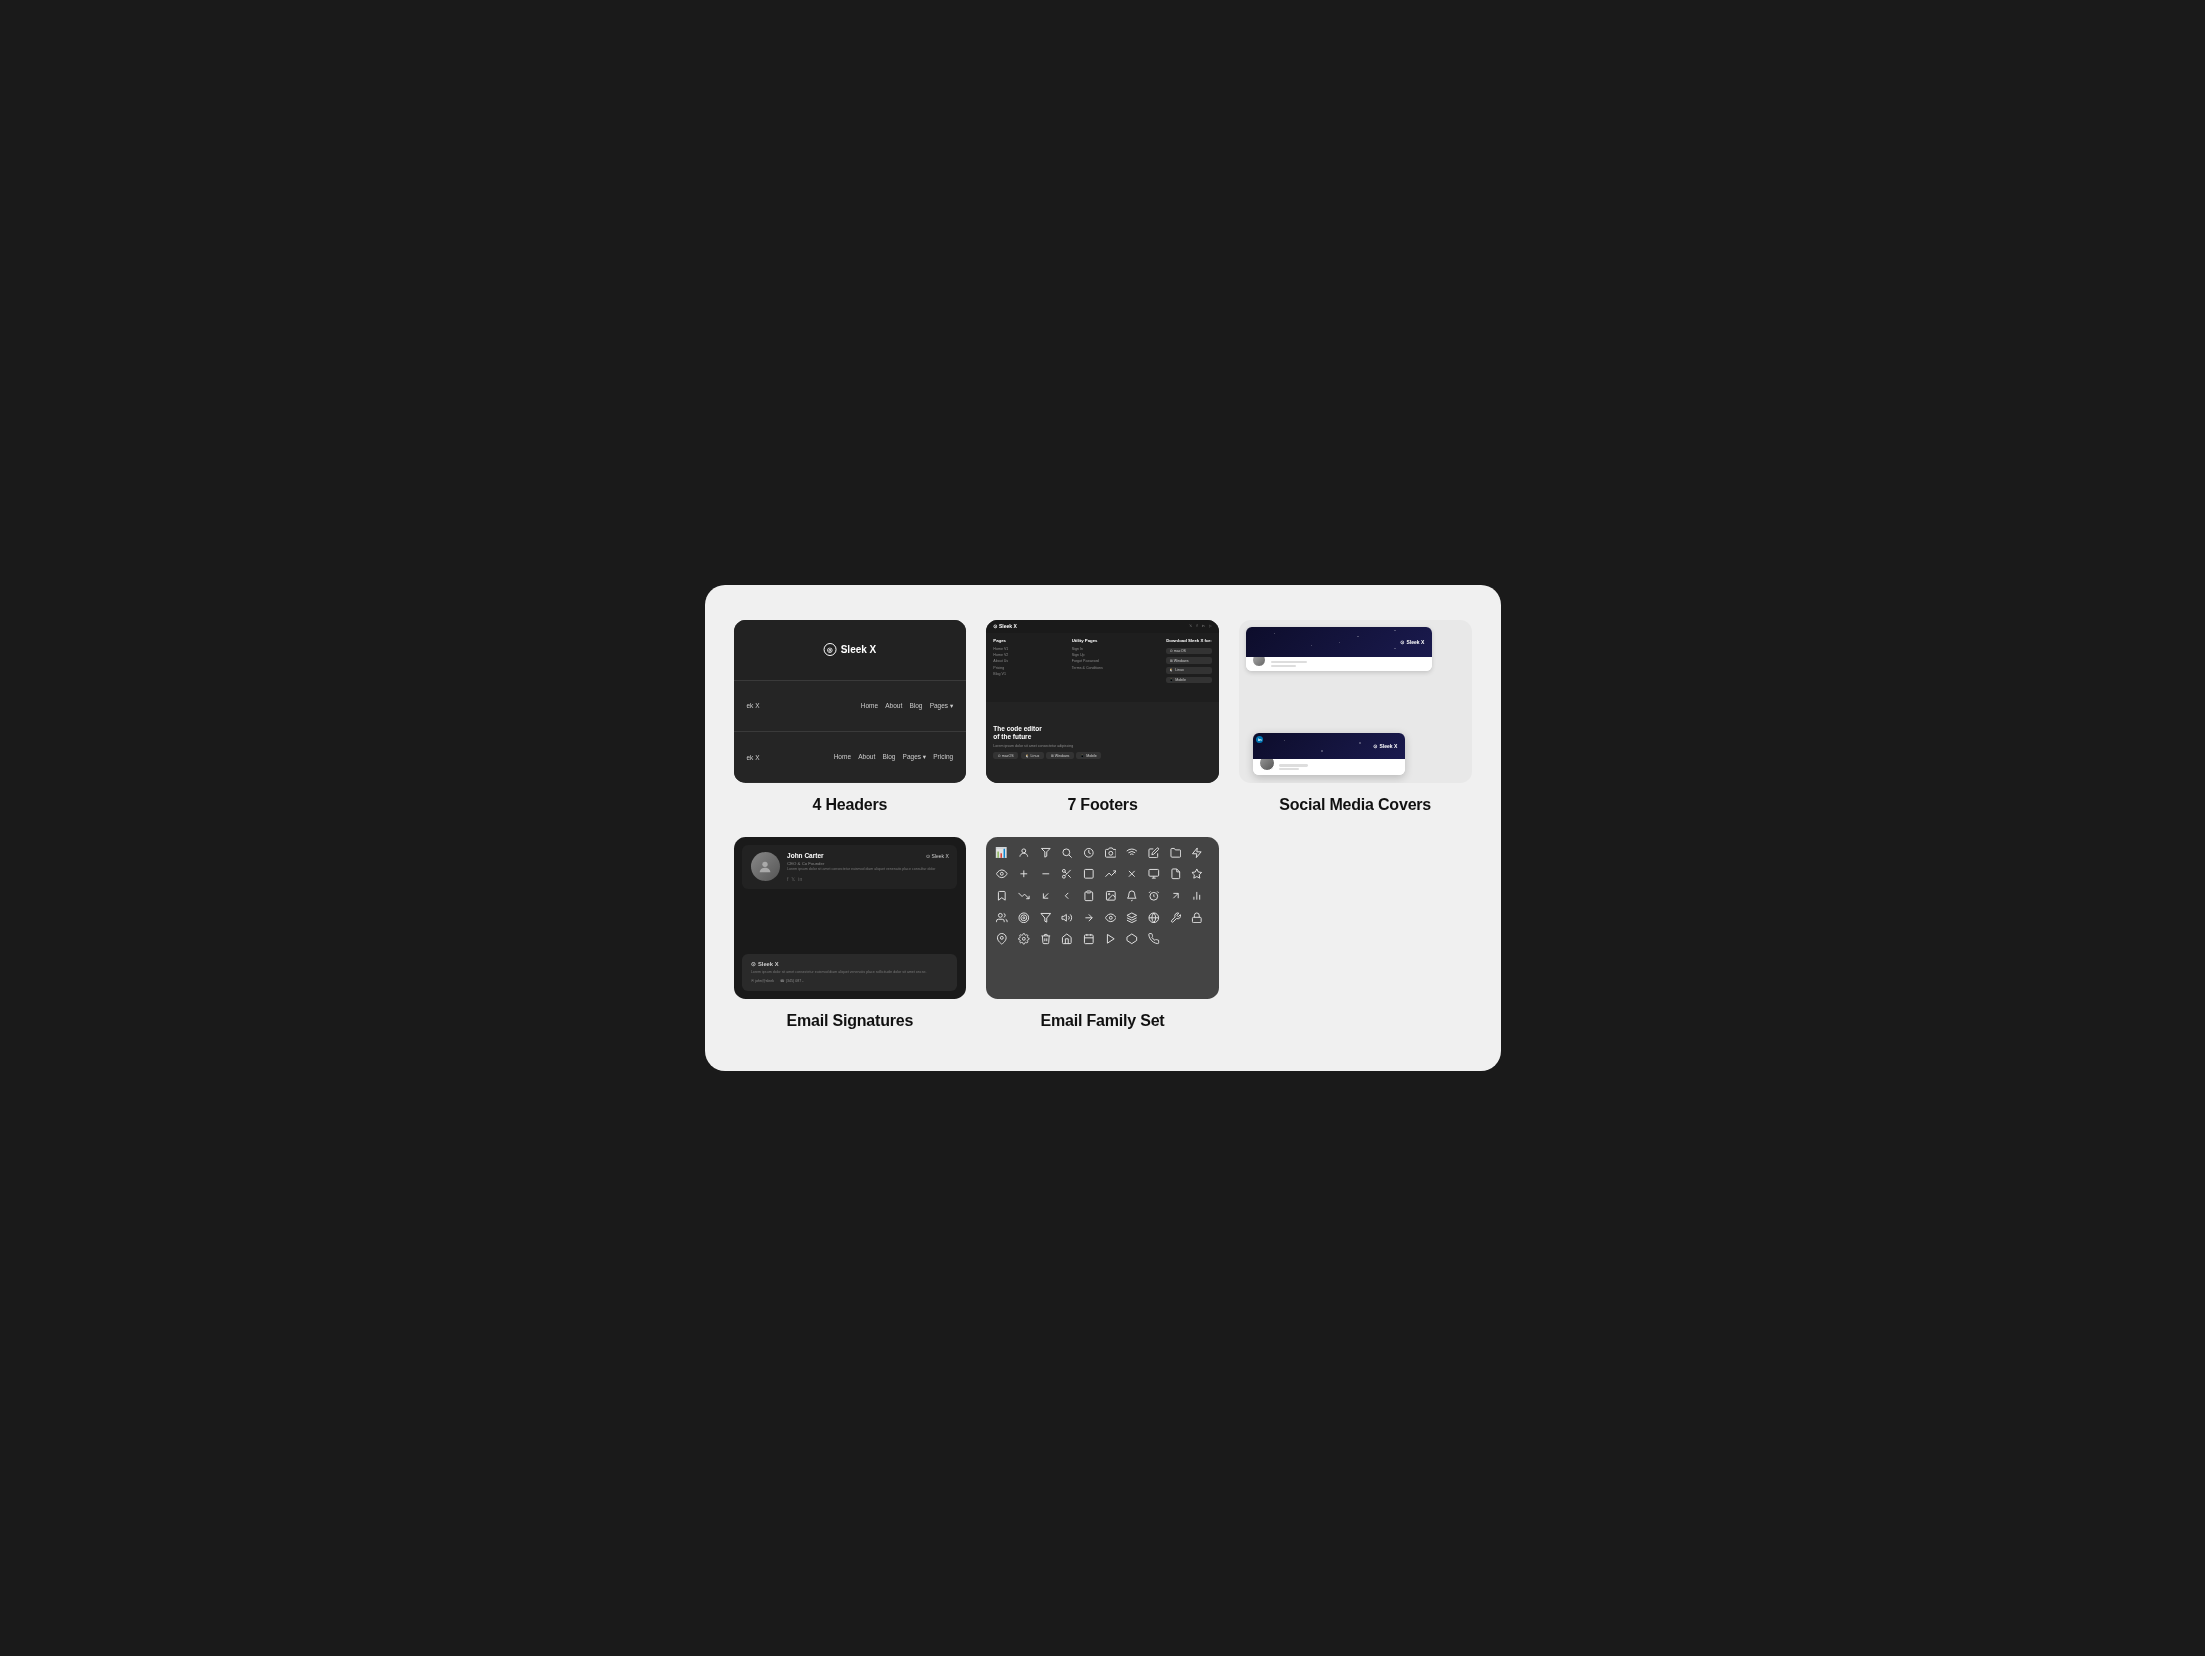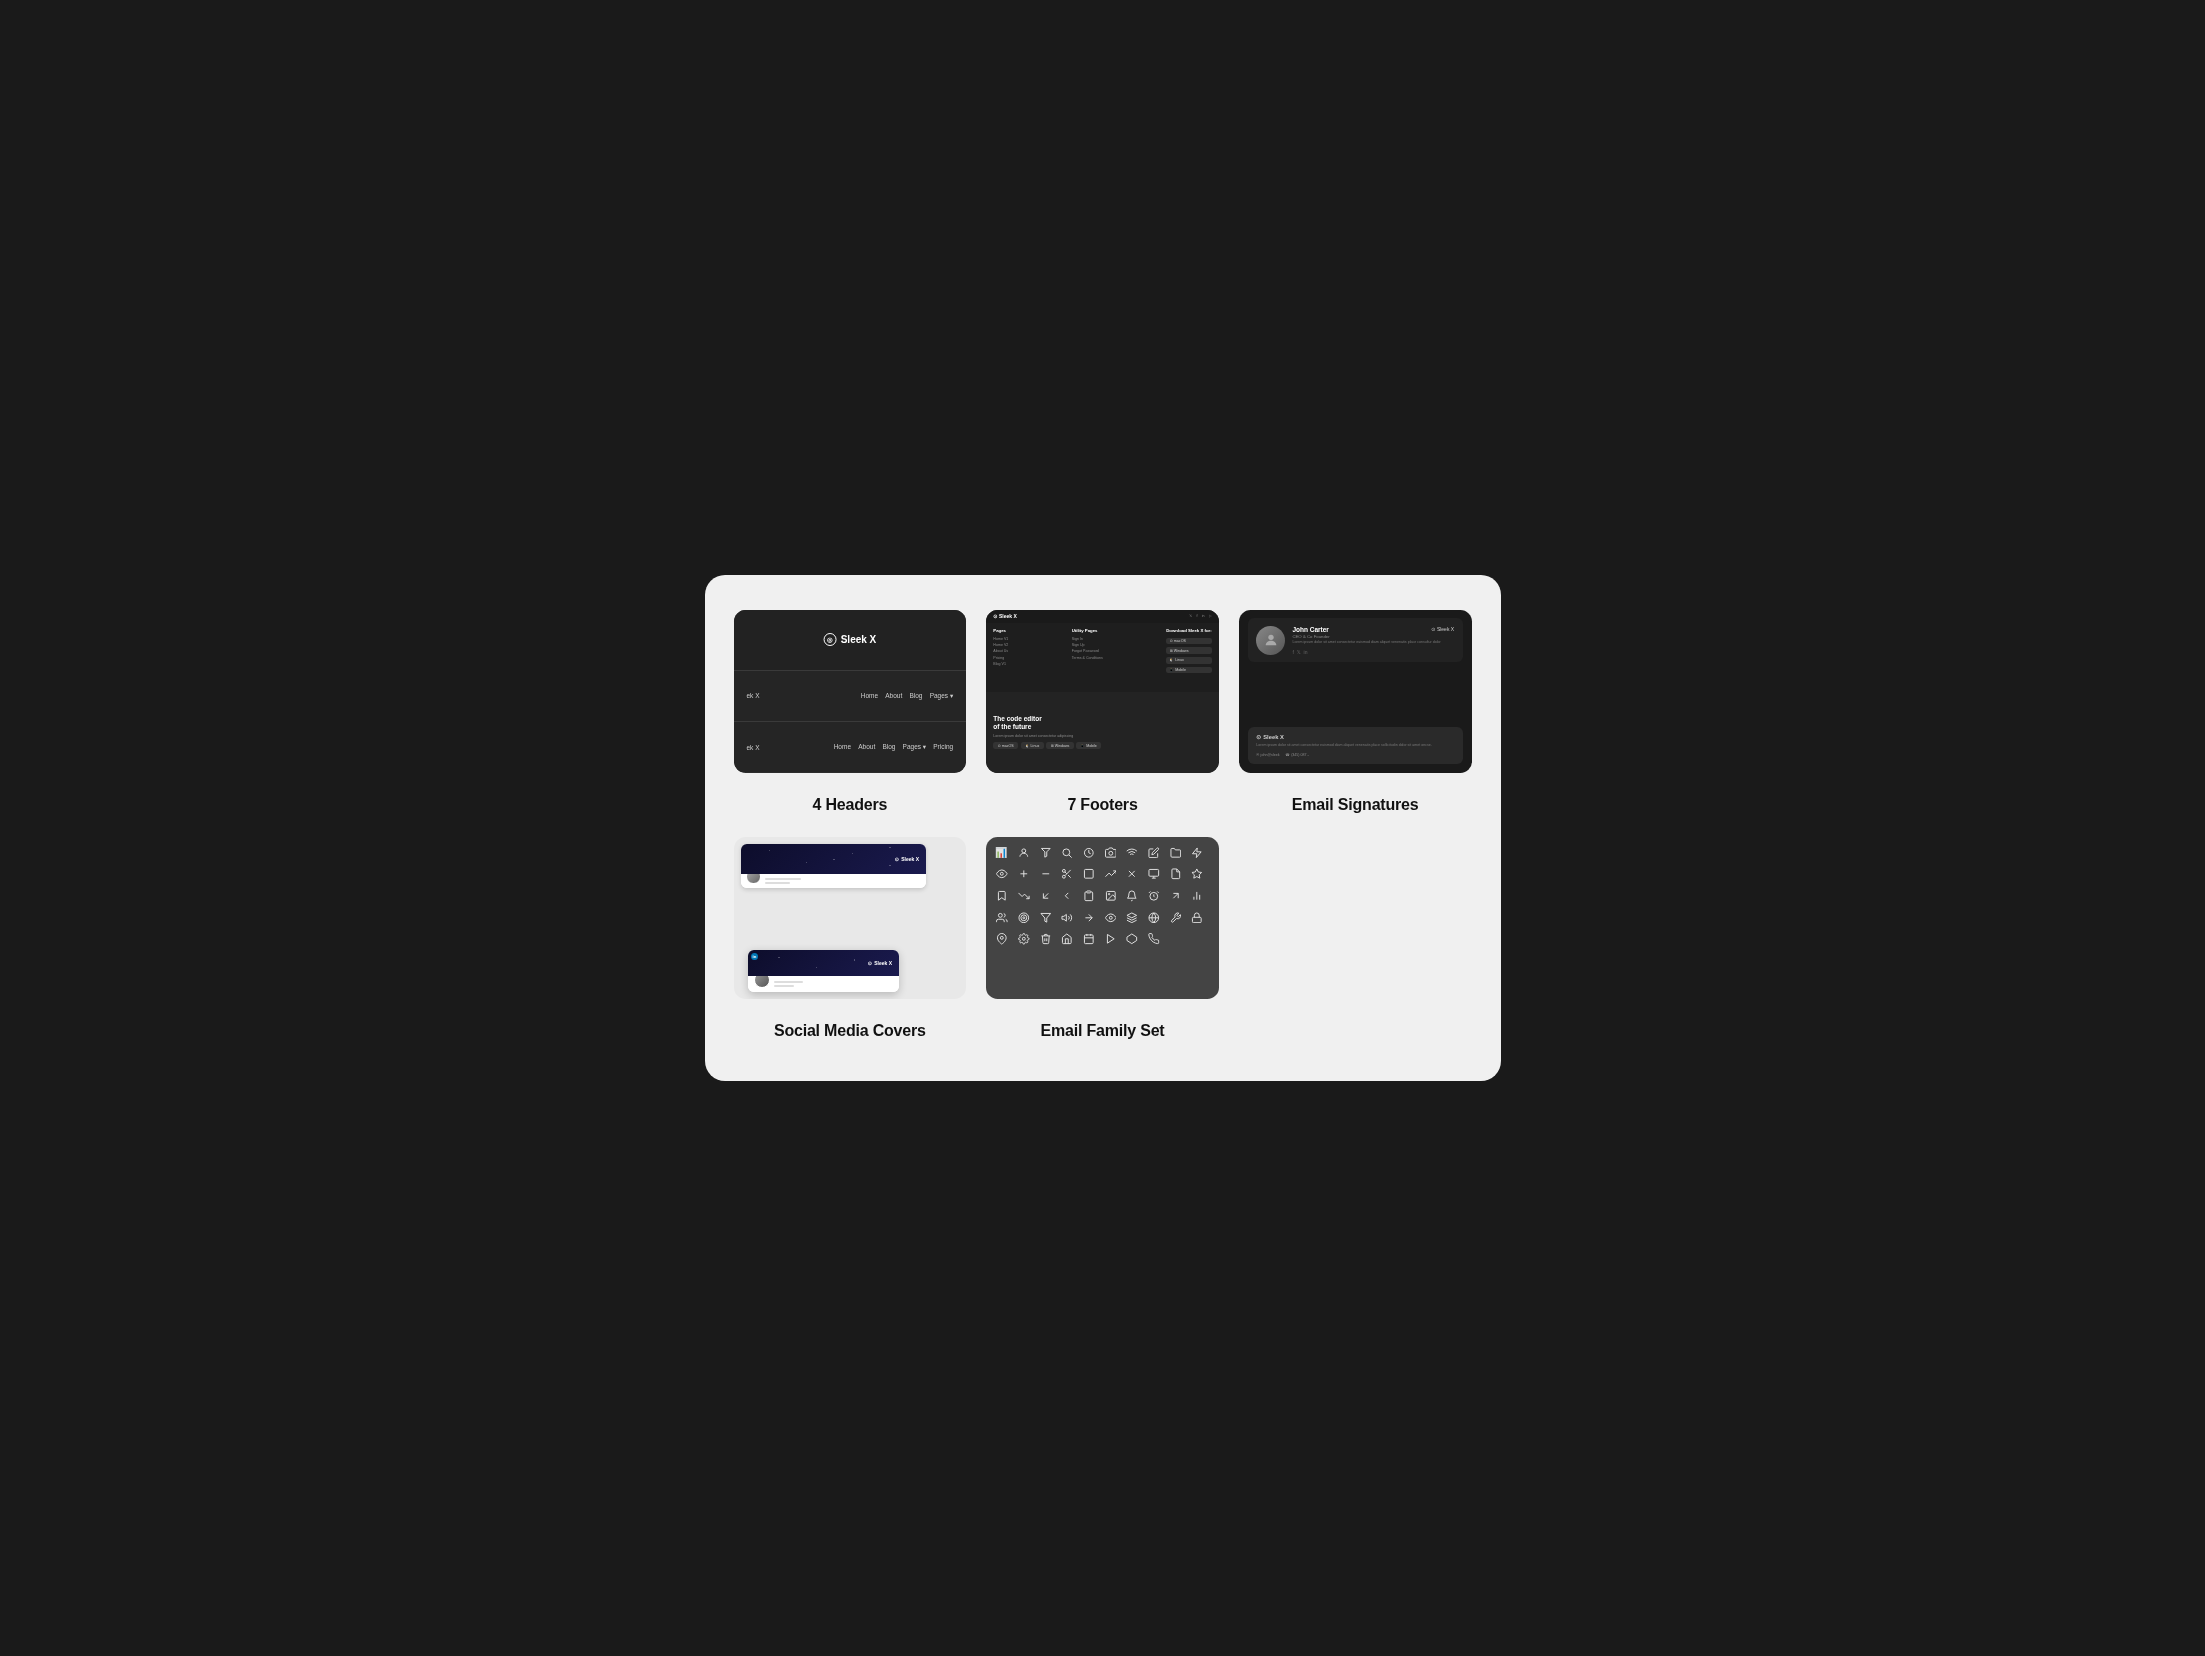--- a/index.html
+++ b/index.html
@@ -20,21 +20,21 @@
     }
     .grid {
       display: grid;
       grid-template-columns: repeat(3, 1fr);
       gap: 23px 20px;
     }
     .card {
       display: flex;
       flex-direction: column;
       align-items: center;
-      gap: 23px;
+      gap: 13px;
     }
     .preview {
       width: 100%;
       aspect-ratio: 4/2.8;
       border-radius: 11.6px;
       overflow: hidden;
       background: #3a3a3a;
       position: relative;
     }
     .card-label {
@@ -424,60 +424,20 @@
             <div class="footer-os-btn">⊙ macOS</div>
             <div class="footer-os-btn">🐧 Linux</div>
             <div class="footer-os-btn">⊞ Windows</div>
             <div class="footer-os-btn">📱 Mobile</div>
           </div>
         </div>
       </div>
       <span class="card-label">7 Footers</span>
     </div>
 
-
-    <div class="card">
-      <div class="preview email-preview">
-
-        <div class="email-sig-card">
-          <div class="sig-avatar">
-            <div class="sig-avatar-inner">
-
-              <svg viewBox="0 0 24 24" width="16" height="16" fill="#aaa">
-                  <circle cx="12" cy="8" r="4"></circle>
-                  <path d="M4 20c0-4 3.6-7 8-7s8 3 8 7"></path>
-                </svg>
-            </div>
-          </div>
-          <div class="sig-info">
-            <div class="sig-name-row">
-              <span class="sig-name">John Carter</span>
-              <span class="sig-brand">⊙ <span>Sleek X</span></span>
-            </div>
-            <span class="sig-title">CEO &amp; Co Founder</span>
-            <span class="sig-text">Lorem ipsum dolor sit amet consectetur euismod diam aliquet venenatis place consultur dolor</span>
-            <div class="sig-icons">
-              <span class="sig-icon-small">f</span>
-              <span class="sig-icon-small">𝕏</span>
-              <span class="sig-icon-small">in</span>
-            </div>
-          </div>
-        </div>
-
-        <div class="email-sig-card-bottom">
-          <div class="sig-bottom-brand">⊙ <span>Sleek X</span></div>
-          <span class="sig-bottom-text">Lorem ipsum dolor sit amet consectetur euismod diam aliquet venenatis place sollicitudin dolor sit amet oncse.</span>
-          <div class="sig-contact-row">
-            <div class="sig-contact-item">✉ <span>john@sleek</span></div>
-            <div class="sig-contact-item">☎ <span>(345) 087 -</span></div>
-          </div>
-        </div>
-      </div>
-      <span class="card-label">Email Signatures</span>
-    </div>
 
     <div class="card">
       <div class="preview social-preview">
 
         <div class="social-card" style="width:85%;margin-left:0;">
           <div class="social-icon-badge twitter-badge">𝕏</div>
           <div class="social-card-cover" style="height:30px;background:linear-gradient(135deg,#0d0d2b 0%,#1a1a4e 100%);">
             <div class="social-cover-dots">
               <div class="dot" style="top:20%;left:15%;"></div>
               <div class="dot" style="top:60%;left:35%;"></div>
@@ -519,20 +479,60 @@
               <div class="profile-line" style="width:29px;"></div>
               <div class="profile-line" style="width:20px;"></div>
             </div>
           </div>
         </div>
       </div>
       <span class="card-label">Social Media Covers</span>
     </div>
 
     <div class="card">
+      <div class="preview email-preview">
+
+        <div class="email-sig-card">
+          <div class="sig-avatar">
+            <div class="sig-avatar-inner">
+
+              <svg viewBox="0 0 24 24" width="16" height="16" fill="#aaa">
+                  <circle cx="12" cy="8" r="4"></circle>
+                  <path d="M4 20c0-4 3.6-7 8-7s8 3 8 7"></path>
+                </svg>
+            </div>
+          </div>
+          <div class="sig-info">
+            <div class="sig-name-row">
+              <span class="sig-name">John Carter</span>
+              <span class="sig-brand">⊙ <span>Sleek X</span></span>
+            </div>
+            <span class="sig-title">CEO &amp; Co Founder</span>
+            <span class="sig-text">Lorem ipsum dolor sit amet consectetur euismod diam aliquet venenatis place consultur dolor</span>
+            <div class="sig-icons">
+              <span class="sig-icon-small">f</span>
+              <span class="sig-icon-small">𝕏</span>
+              <span class="sig-icon-small">in</span>
+            </div>
+          </div>
+        </div>
+
+        <div class="email-sig-card-bottom">
+          <div class="sig-bottom-brand">⊙ <span>Sleek X</span></div>
+          <span class="sig-bottom-text">Lorem ipsum dolor sit amet consectetur euismod diam aliquet venenatis place sollicitudin dolor sit amet oncse.</span>
+          <div class="sig-contact-row">
+            <div class="sig-contact-item">✉ <span>john@sleek</span></div>
+            <div class="sig-contact-item">☎ <span>(345) 087 -</span></div>
+          </div>
+        </div>
+      </div>
+      <span class="card-label">Email Signatures</span>
+    </div>
+
+    <div class="card">
       <div class="preview icons-preview">
 
         <div class="icon-item">📊</div>
         <div class="icon-item">
           <svg viewBox="0 0 24 24" width="11.6" height="11.6" stroke="#fff" stroke-width="2" fill="none">
               <circle cx="12" cy="8" r="4"></circle>
               <path d="M4 20c0-4 3.6-7 8-7s8 3 8 7"></path>
             </svg>
         </div>
         <div class="icon-item">

